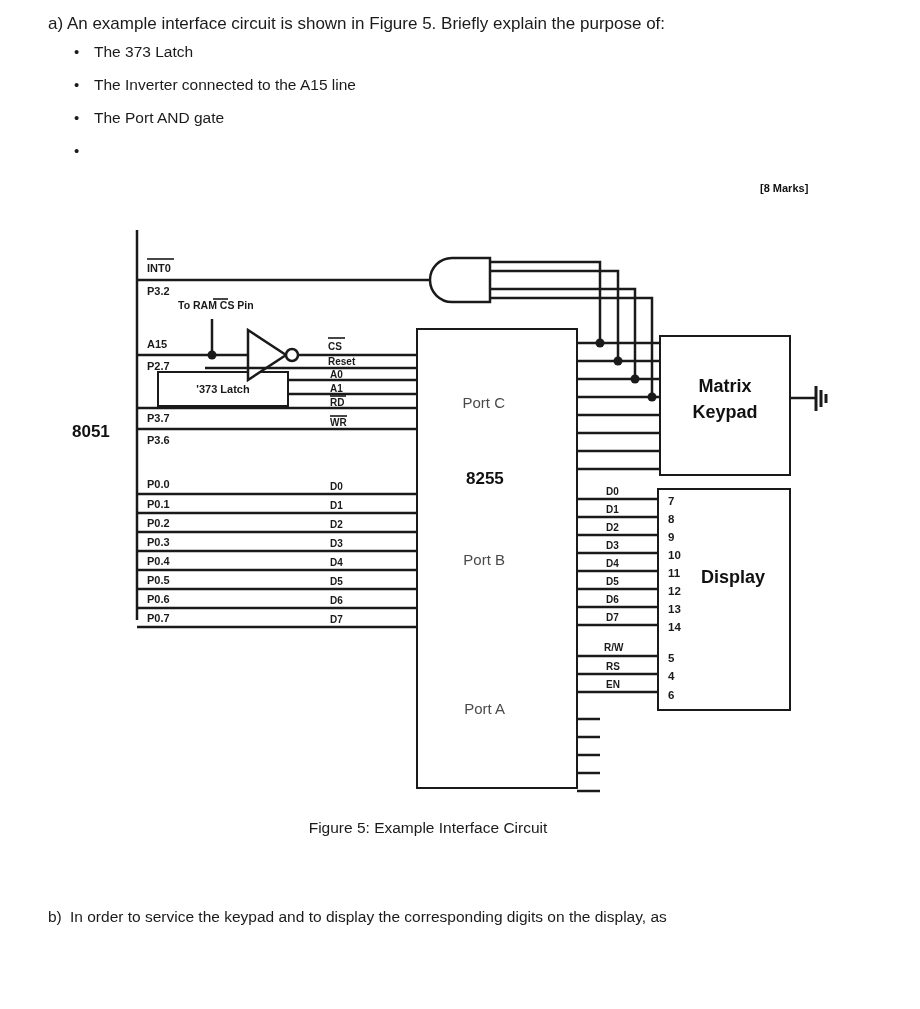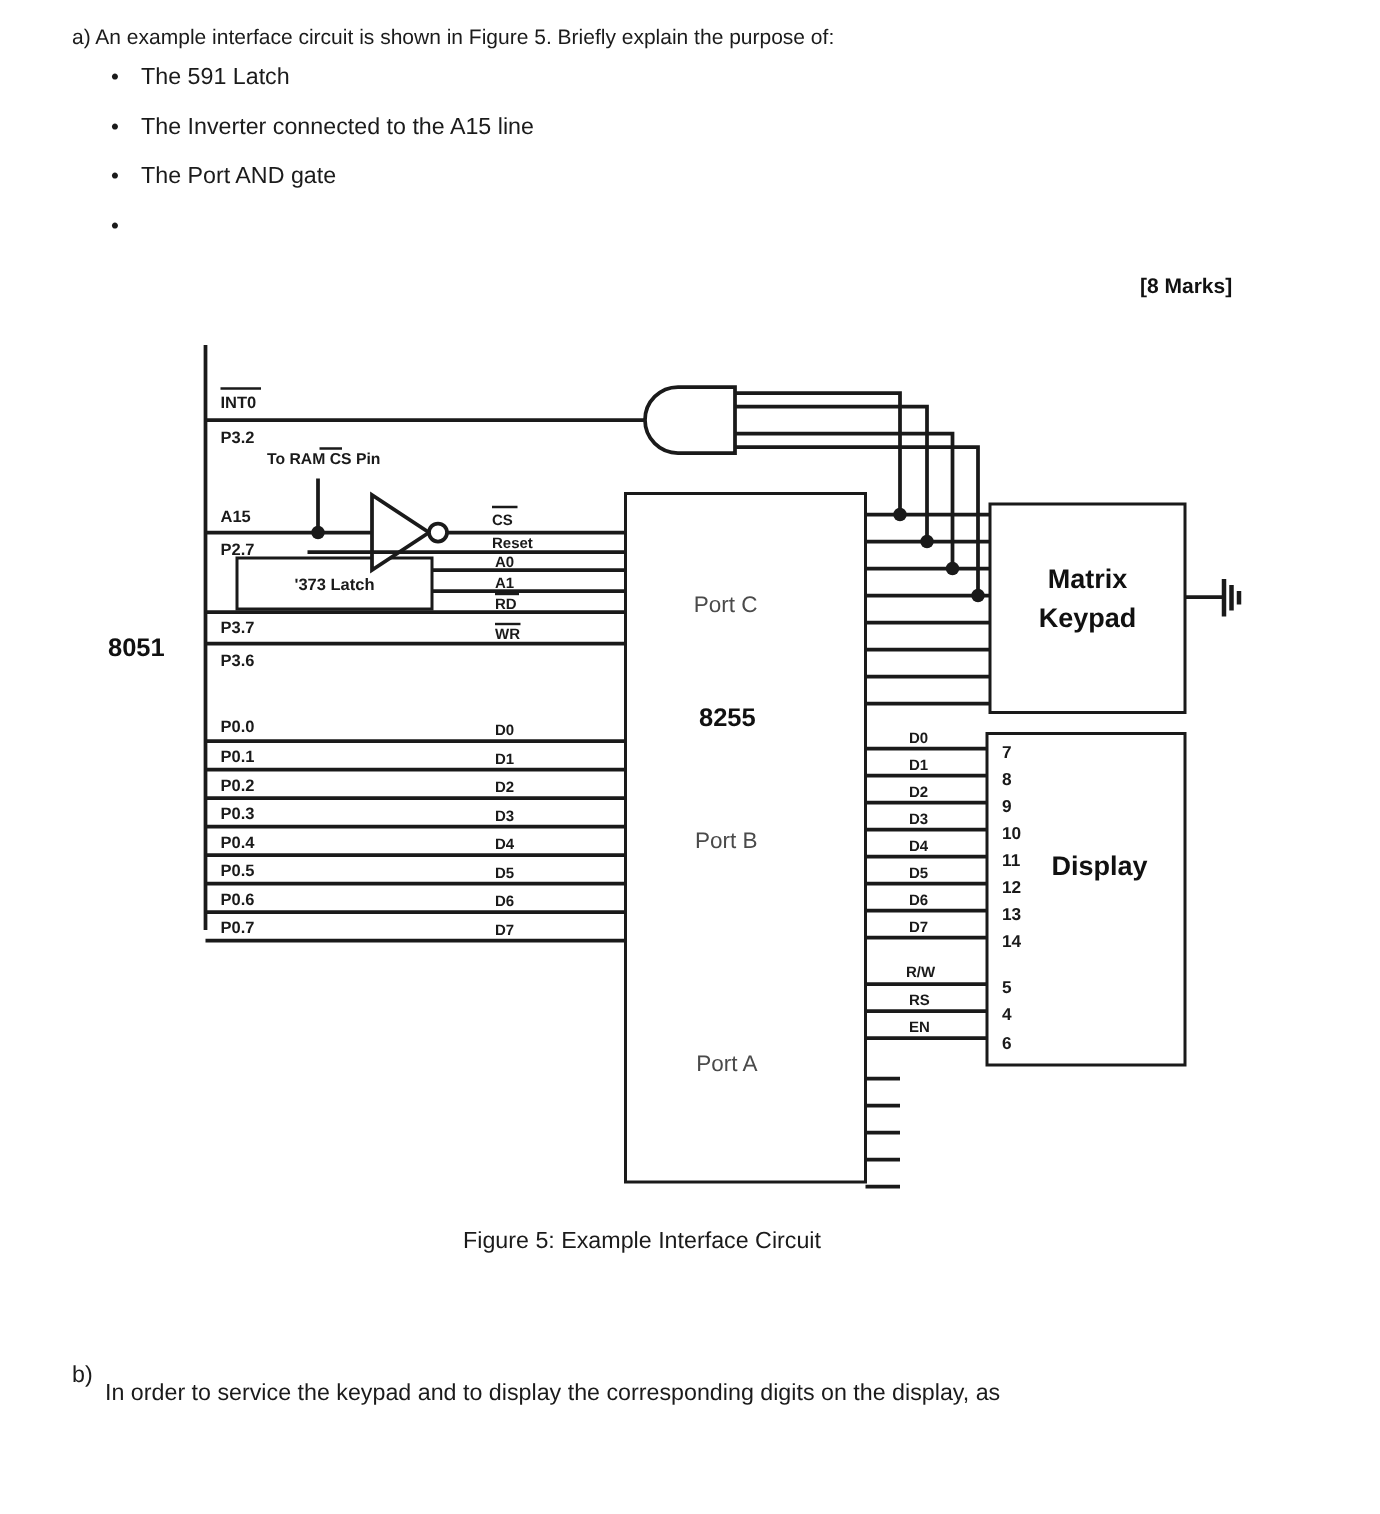--- a/index.html
+++ b/index.html
@@ -17,21 +17,21 @@
   }
 
   
   #question-a {
     position: absolute;
     left: 48px;
     top: 14px;
     width: 830px;
   }
   .q-lead {
-    font-size: 14px;
+    font-size: 17px;
     line-height: 20px;
     color: #1b1b1b;
     white-space: nowrap;
   }
   .bullet-list {
     margin: 8px 0 0 0;
     padding: 0;
     list-style: none;
   }
   .bullet-list li {
@@ -47,21 +47,21 @@
     position: absolute;
     left: 26px;
     top: 0;
     font-size: 15px;
     line-height: 20px;
   }
   #marks-a {
     position: absolute;
     left: 760px;
     top: 182px;
-    font-size: 14px;
+    font-size: 11px;
     font-weight: bold;
     color: #111;
     white-space: nowrap;
   }
 
   
   #figure-caption {
     position: absolute;
     left: 0;
     top: 819px;
@@ -84,21 +84,21 @@
   #question-b .b-label {
     position: absolute;
     left: 0;
     top: 0;
   }
   #question-b .b-body {
     display: block;
     padding-left: 22px;
     text-indent: 0;
   }
-  #question-b .b-first-line { display: block; margin-top: 12px; }
+  #question-b .b-first-line { display: block; }
   #question-b .b-rest { display: block; }
 
   
   #circuit {
     position: absolute;
     left: 0;
     top: 222px;
     width: 920px;
     height: 585px;
   }
@@ -116,21 +116,21 @@
   .lbl-note   { font-size: 10.5px; font-weight: bold; }
   .lbl-latch  { font-size: 11px; font-weight: bold; }
   .lbl-num    { font-size: 11.5px; font-weight: bold; }
 </style>
 </head>
 <body>
 
 <div id="question-a">
   <div class="q-lead">a) An example interface circuit is shown in Figure 5. Briefly explain the purpose of:</div>
   <ul class="bullet-list">
-    <li><span class="dot">•</span><span>The 591 Latch</span></li>
+    <li><span class="dot">•</span><span>The 373 Latch</span></li>
     <li><span class="dot">•</span><span>The Inverter connected to the A15 line</span></li>
     <li><span class="dot">•</span><span>The Port AND gate</span></li>
     <li><span class="dot">•</span></li>
   </ul>
 </div>
 <div id="marks-a">[8 Marks]</div>
 
 <div id="circuit">
 <svg width="920" height="585" viewBox="0 0 920 585" xmlns="http://www.w3.org/2000/svg">
   <defs>

